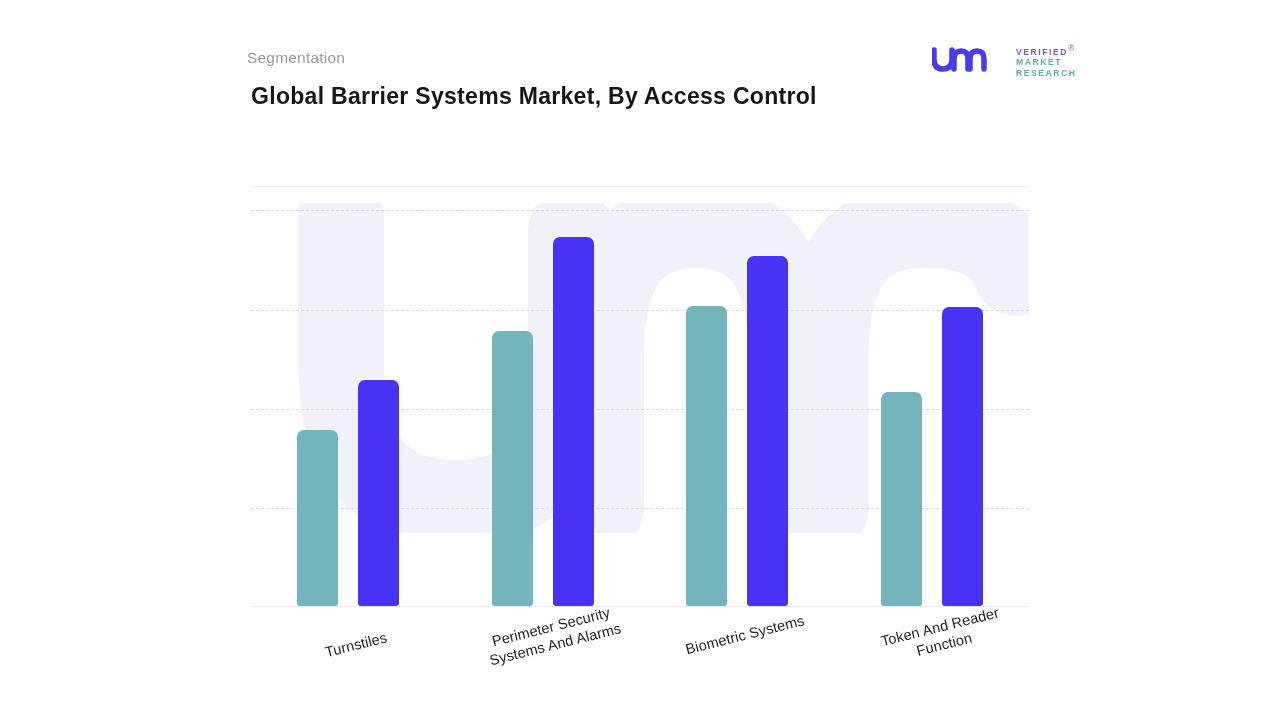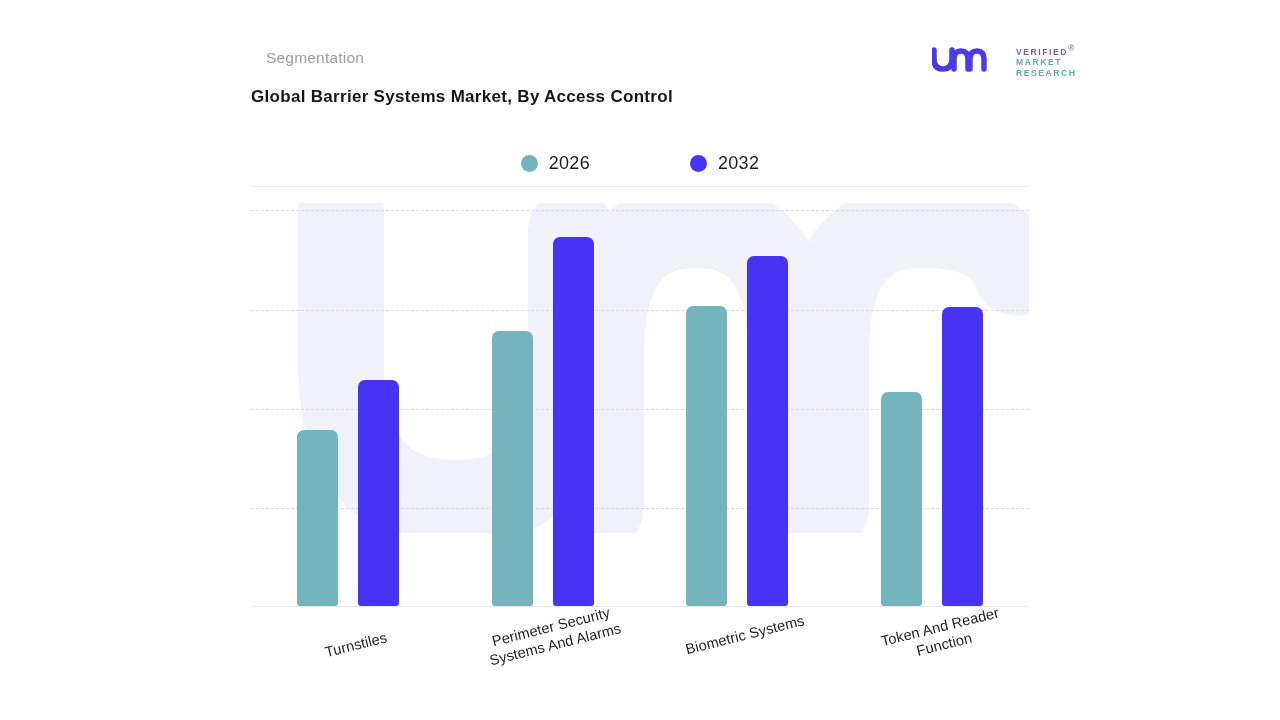--- a/index.html
+++ b/index.html
@@ -13,31 +13,31 @@
   }
   #page {
     position: relative;
     width: 1280px; height: 720px;
     background: #ffffff;
   }
 
   
   #eyebrow {
     position: absolute;
-    left: 266px; top: 49px;
+    left: 247px; top: 49px;
     font-size: 15.5px;
     color: #9a9aa4;
     letter-spacing: 0.2px;
     white-space: nowrap;
   }
   #chart-title {
     position: absolute;
     left: 251px; top: 82px;
     width: 640px;
-    font-size: 17px;
+    font-size: 23px;
     font-weight: bold;
     color: #16161a;
     line-height: 29px;
     letter-spacing: 0.3px;
   }
   #chart-title .t-line { display: block; }
 
   
   #logo {
     position: absolute;
@@ -167,30 +167,20 @@
       <path d="M44 46 L44 26 Q44 10 58 10 Q72 10 72 26 L72 46" fill="none" stroke="#4B3BEA" stroke-width="11" stroke-linecap="round"></path>
       <path d="M76 46 L76 26 Q76 10 90 10 Q104 10 104 26 L104 46" fill="none" stroke="#4B3BEA" stroke-width="11" stroke-linecap="round"></path>
     </svg>
     <div id="logo-text">
       <span class="lg-verified"><span>VERIFIED</span><span class="lg-reg">®</span></span>
       <span class="lg-market">MARKET</span>
       <span class="lg-research">RESEARCH</span>
     </div>
   </div>
 
-  <div id="legend">
-    <div class="legend-item">
-      <span class="legend-swatch" style="background: rgb(116, 180, 188);"></span>
-      <span class="legend-label">2026</span>
-    </div>
-    <div class="legend-item">
-      <span class="legend-swatch" style="background: rgb(72, 51, 245);"></span>
-      <span class="legend-label">2032</span>
-    </div>
-  </div>
   <div id="legend-divider"></div>
 
   <div id="plot">
 
     <svg id="watermark" viewBox="0 0 748 330" preserveAspectRatio="none">
       <path d="M60 10 L60 160 Q60 300 175 300 Q290 300 290 160 L290 28" fill="none" stroke="#F1F1FA" stroke-width="86" stroke-linecap="round" stroke-linejoin="round"></path>
       <path d="M320 305 L320 150 Q320 22 415 22 Q510 22 510 150 L510 305" fill="none" stroke="#F1F1FA" stroke-width="86" stroke-linecap="round" stroke-linejoin="round"></path>
       <path d="M545 305 L545 150 Q545 22 640 22 Q720 22 735 70" fill="none" stroke="#F1F1FA" stroke-width="86" stroke-linecap="round" stroke-linejoin="round"></path>
     </svg>
 

